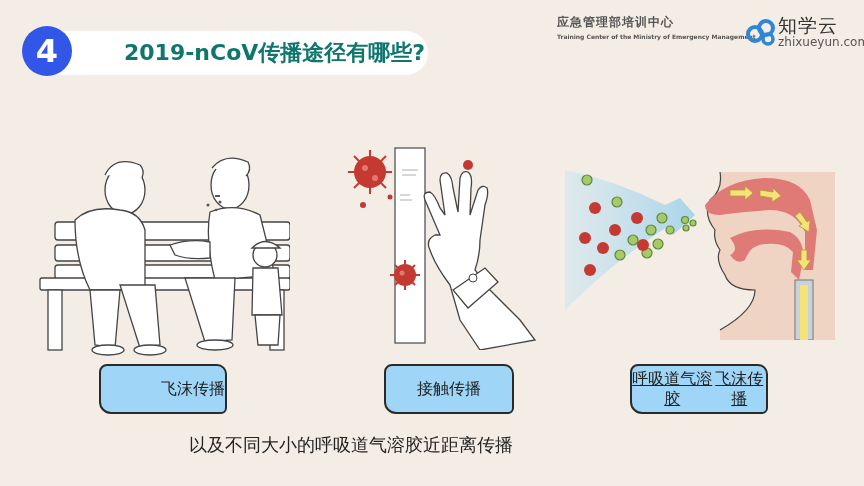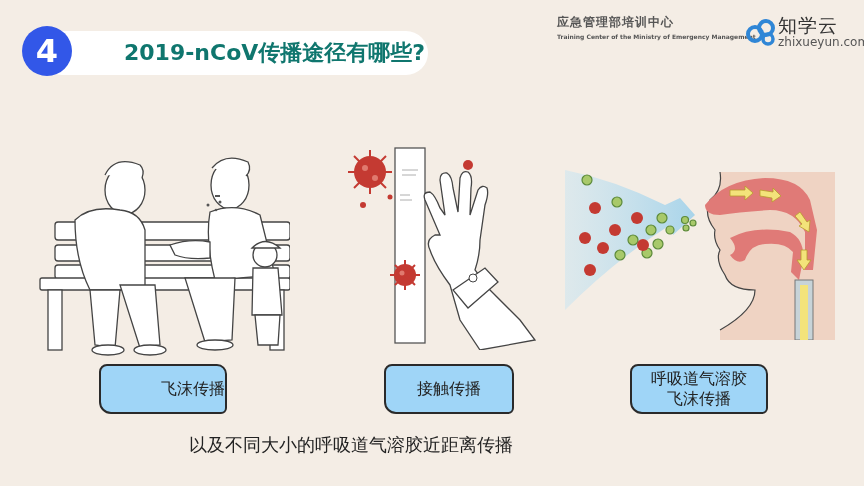--- a/index.html
+++ b/index.html
@@ -163,18 +163,18 @@
     <path d="M246 90 L252 90 L252 100 L256 100 L249 110 L242 100 L246 100Z"></path>
   </g>
 </svg>
 
 <div class="label-box" style="left:99px;top:364px;width:124px;height:46px;justify-content:flex-end;">
   <span>飞沫传播</span>
 </div>
 <div class="label-box" style="left:384px;top:364px;width:126px;height:46px;">
   <span>接触传播</span>
 </div>
-<div class="label-box" style="left:630px;top:364px;width:134px;height:46px;flex-direction:column;">
+<div class="label-box" style="left:630px;top:364px;width:134px;height:46px;flex-direction:row;text-decoration:underline;">
   <span>呼吸道气溶胶</span>
   <span>飞沫传播</span>
 </div>
 
 <div class="caption">以及不同大小的呼吸道气溶胶近距离传播</div>
 
 </body></html>

